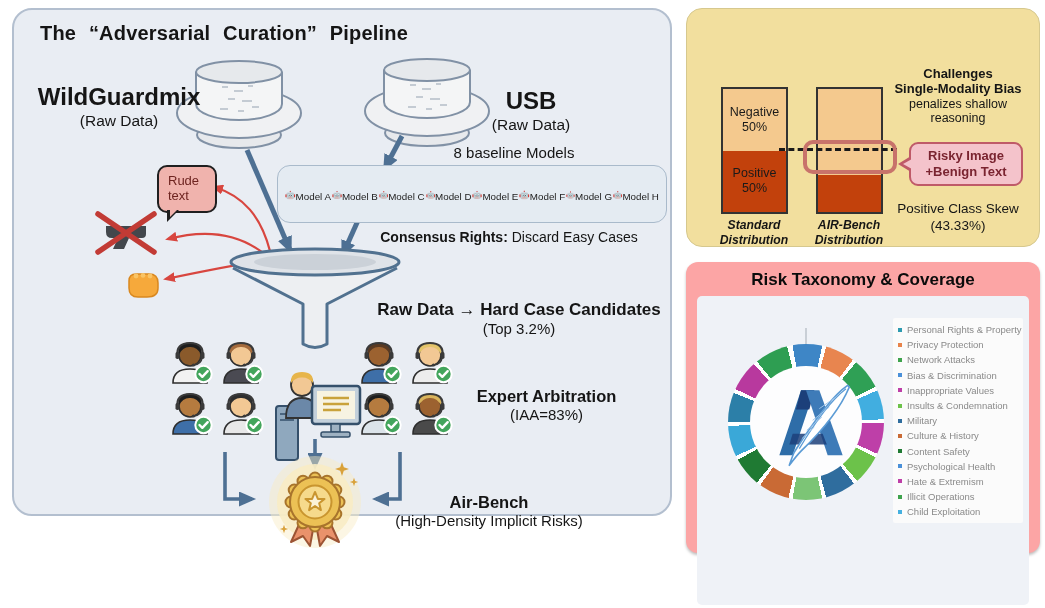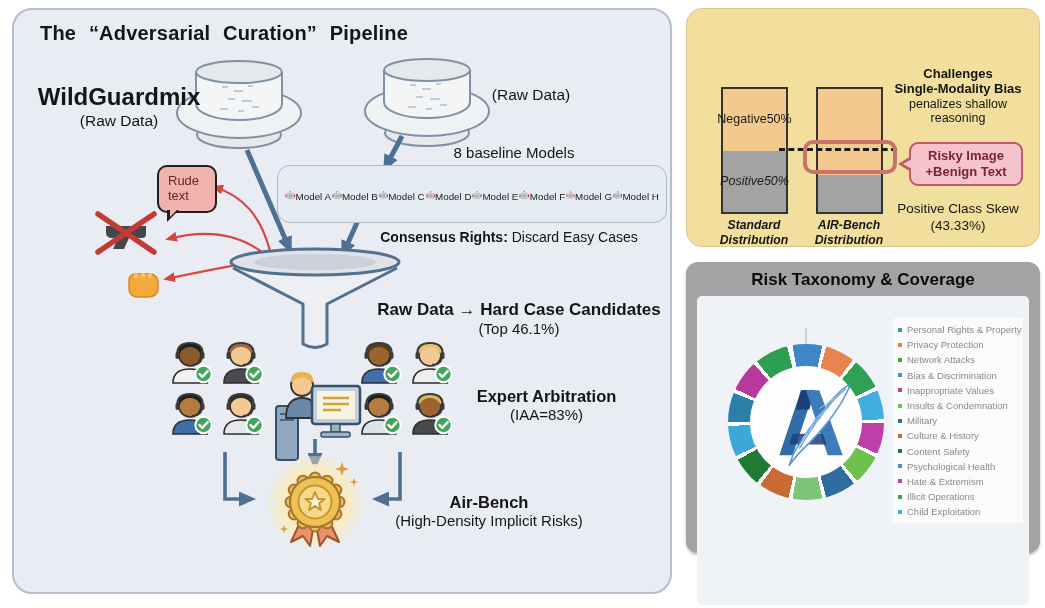--- a/index.html
+++ b/index.html
@@ -3,21 +3,21 @@
 <meta charset="utf-8">
 <style>
   html,body{margin:0;padding:0;background:#fff;}
   .canvas{position:relative;width:1045px;height:608px;background:#fff;overflow:hidden;
           font-family:"Liberation Sans",sans-serif;color:#151515;}
   .panel{position:absolute;box-sizing:border-box;}
   .abs{position:absolute;box-sizing:border-box;}
   .ctr{text-align:center;}
 
   
-  .panel-pipeline{left:12px;top:8px;width:660px;height:586px;background:#E9EDF3;
+  .panel-pipeline{left:12px;top:8px;width:660px;height:508px;background:#E9EDF3;
                   border:2px solid #B3BfCF;border-radius:20px;}
   .pp-title{left:26px;top:12px;font-size:20px;font-weight:bold;word-spacing:7px;letter-spacing:.2px;}
   .art{position:absolute;left:0;top:0;width:660px;height:550px;pointer-events:none;}
   .src-label{width:170px;}
   .src-label .l1{font-size:24px;font-weight:bold;line-height:1.25;}
   .src-label .l2{font-size:15.5px;line-height:1.2;}
   .cap-models{left:370px;top:134px;width:260px;font-size:15px;}
   .models-box{left:263px;top:155px;width:390px;height:58px;background:#E4EBF2;
               border:1.5px solid #A9BACB;border-radius:13px;display:flex;
               justify-content:space-between;padding:3px 7px 0 7px;}
@@ -44,43 +44,43 @@
   .experts{display:grid;grid-template-columns:48px 48px;grid-gap:3px;}
   .experts-left{left:152px;top:326px;}
   .experts-right{left:341px;top:326px;}
   .avatar{width:48px;height:48px;display:block;}
 
   
   .panel-skew{left:686px;top:8px;width:354px;height:239px;background:#F2DF9E;
               border:1.5px solid #D6C88E;border-radius:16px;}
   .sk-title{left:0;top:11px;width:354px;font-size:17.5px;font-weight:bold;word-spacing:5px;}
   .bar{border:2px solid #333;width:67px;height:127px;top:78px;}
-  .bar .seg{display:flex;flex-direction:row;align-items:center;justify-content:center;
+  .bar .seg{display:flex;flex-direction:column;align-items:center;justify-content:center;
             font-size:12.5px;color:#1A1A1A;line-height:1.2;}
   .seg-neg{background:#F4C98E;}
-  .seg-pos{background:#a3a3a3;font-style:italic;}
+  .seg-pos{background:#c2410c;}
   .bar-std{left:34px;}
   .bar-air{left:129px;}
   .dashed{left:92px;top:139px;width:118px;border-top:3.5px dashed #1A1A1A;}
   .highlight{left:116px;top:131px;width:94px;height:34px;border:4px solid #C8736B;border-radius:10px;}
   .callout{left:222px;top:133px;width:114px;height:44px;background:#F4C3CB;border:2.5px solid #BF5A68;
            border-radius:9px;display:flex;flex-direction:column;justify-content:center;
            font-size:13px;font-weight:bold;color:#7A2430;line-height:1.25;text-align:center;}
   .callout .ctail1{position:absolute;left:-13px;top:12px;width:0;height:0;
                    border-right:13px solid #BF5A68;border-top:8px solid transparent;border-bottom:8px solid transparent;}
   .callout .ctail2{position:absolute;left:-8px;top:15px;width:0;height:0;
                    border-right:9px solid #F4C3CB;border-top:5px solid transparent;border-bottom:5px solid transparent;}
   .challenge{left:194px;top:57px;width:154px;line-height:1.18;}
   .challenge .b{font-size:13px;font-weight:bold;}
   .challenge .r{font-size:12.5px;}
   .skew-note{left:196px;top:192px;width:150px;font-size:13.5px;line-height:1.25;}
   .bar-cap{width:120px;top:209px;font-size:12.2px;font-weight:bold;line-height:1.2;font-style:italic;}
 
   
-  .panel-tax{left:686px;top:262px;width:354px;height:291px;background:#a3a3a3;border-radius:12px;
+  .panel-tax{left:686px;top:262px;width:354px;height:291px;background:#fca5a5;border-radius:12px;
              box-shadow:0 2px 3px rgba(0,0,0,.25);}
   .tx-title{left:0;top:8px;width:354px;font-size:17px;font-weight:bold;color:#0B0B0B;}
   .tx-inner{left:11px;top:34px;width:332px;height:309px;background:#EFF2F7;border-radius:5px;}
   .ring{left:31px;top:48px;width:156px;height:156px;border-radius:50%;
         background:conic-gradient(from -10deg,
           #3E86C6 0 22deg,#fff 22deg 25deg,
           #E8854F 25deg 47deg,#fff 47deg 50deg,
           #2FA055 50deg 73deg,#fff 73deg 76deg,
           #41AEE0 76deg 98deg,#fff 98deg 101deg,
           #BE3FA8 101deg 124deg,#fff 124deg 127deg,
@@ -252,20 +252,21 @@
       </g>
     </svg>
 
     <h2 class="abs pp-title" style="margin:0;">The “Adversarial Curation” Pipeline</h2>
 
     <div class="abs src-label ctr" style="left:20px;top:72px;">
       <div class="l1">WildGuardmix</div>
       <div class="l2">(Raw Data)</div>
     </div>
     <div class="abs src-label ctr" style="left:432px;top:76px;">
+      <div class="l1">USB</div>
       <div class="l2">(Raw Data)</div>
     </div>
 
     <div class="abs ctr cap-models">8 baseline Models</div>
 
     <div class="abs models-box">
       <div class="model-cell">
         <svg viewBox="0 0 40 40">
             <use href="#robot"></use>
           </svg>
@@ -321,21 +322,21 @@
 
     <div class="abs bubble">
       <span>Rude</span>
       <span>text</span>
       <span class="tail1"></span>
         <span class="tail2"></span>
     </div>
 
     <div class="abs ctr t-hardcase">
       <div class="l1">Raw Data → Hard Case Candidates</div>
-      <div class="l2">(Top 46.1%)</div>
+      <div class="l2">(Top 3.2%)</div>
     </div>
 
     <div class="abs ctr t-expert">
       <div class="l1">Expert Arbitration</div>
       <div class="l2">(IAA=83%)</div>
     </div>
 
     <div class="abs ctr t-result">
       <div class="l1">Air-Bench</div>
       <div class="l2">(High-Density Implicit Risks)</div>

